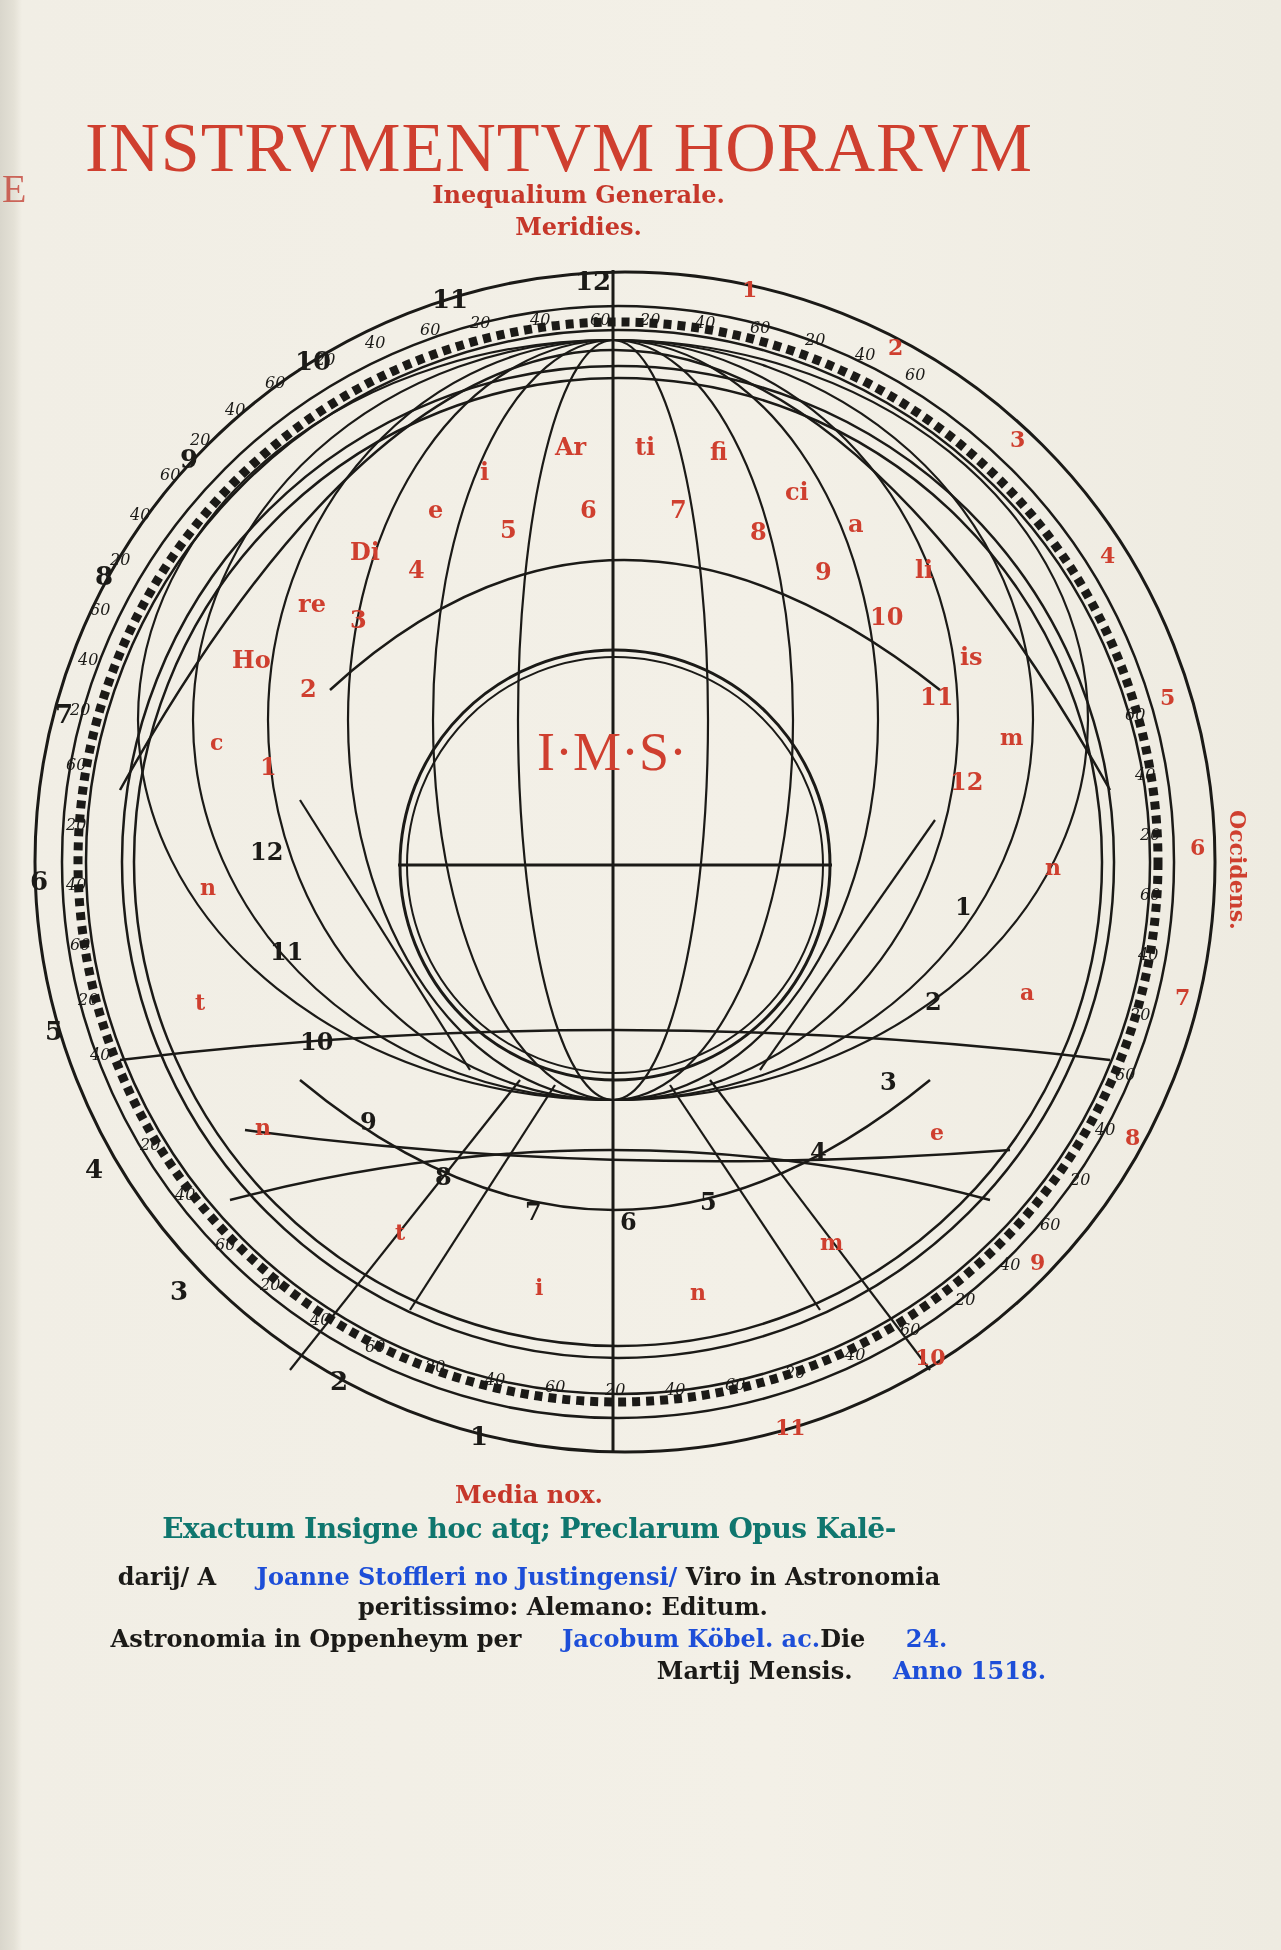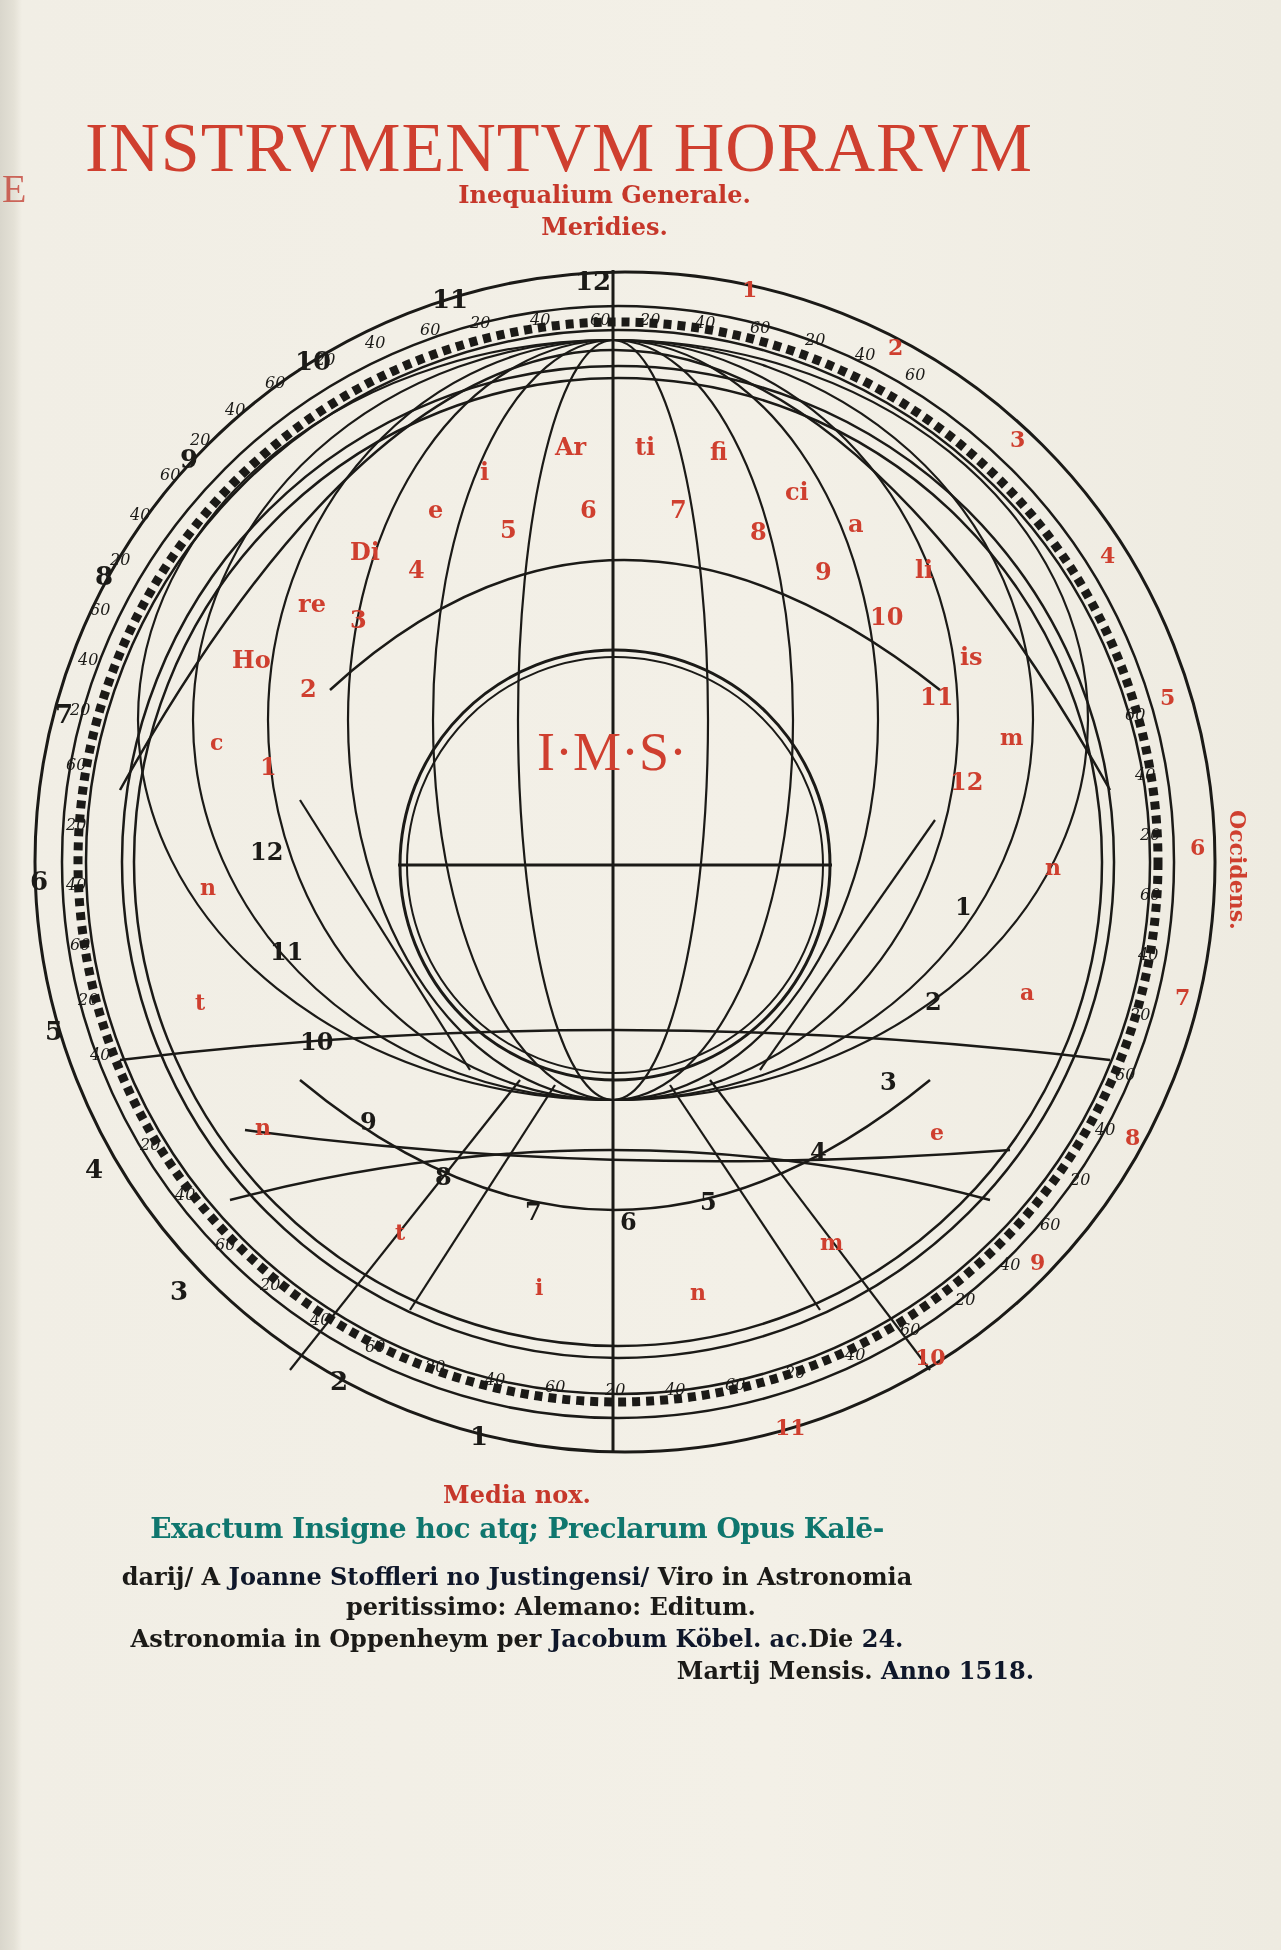--- a/index.html
+++ b/index.html
@@ -4,33 +4,33 @@
 <style>
   html, body { margin:0; padding:0; }
   body { width:1281px; height:1950px; background:#efece2; position:relative; overflow:hidden;
          font-family:"DejaVu Serif", serif; }
   .page { position:absolute; left:0; top:0; width:1281px; height:1950px;
           background:linear-gradient(90deg,#d9d6cc 0px,#e4e1d6 14px,#f1eee5 22px,#f3f0e7 60%,#eeebe1 100%); }
   .edge-letter { position:absolute; left:2px; top:165px; color:#c23a2e; font-family:"Liberation Serif", serif;
                  font-size:40px; opacity:0.75; }
   .title { position:absolute; left:0; width:1118px; top:108px; text-align:center; color:#cf3f2f;
            font-family:"Liberation Serif", serif; font-size:70px; letter-spacing:1px; line-height:80px; }
-  .sub { position:absolute; left:0; width:1125px; text-align:center; color:#c6372a;
-         font-family:"DejaVu Serif", serif; font-weight:bold; font-size:24px;padding-left:42px; }
+  .sub { position:absolute; left:16px; width:1125px; text-align:center; color:#c6372a;
+         font-family:"DejaVu Serif", serif; font-weight:bold; font-size:24px; }
   .sub1 { top:180px; }
   .sub2 { top:212px; }
   svg.diagram { position:absolute; left:0; top:0; }
-  .bottom { position:absolute; left:0; width:1034px; text-align:center; font-family:"DejaVu Serif", serif; font-weight:bold; }
+  .bottom { position:absolute; left:12px; width:1034px; text-align:center; font-family:"DejaVu Serif", serif; font-weight:bold; }
   .media { top:1480px; color:#c6372a; font-size:24px; }
   .exactum { top:1512px; color:#0f766e; font-size:28px; letter-spacing:-0.5px; }
   .line3 { top:1562px; font-size:24px; color:#1b1a17; }
   .line4 { top:1592px; font-size:24px; color:#1b1a17;padding-left:34px; }
   .line5 { top:1624px; font-size:24px; color:#1b1a17; }
   .line6 { top:1656px; font-size:24px; color:#1b1a17;text-align:right; }
-  .red { color:#0f172a; }
+  .red { color:#1d4ed8;margin-left:32px; }
   .blk { color:#1b1a17; }
 </style>
 </head>
 <body>
 
 <div class="page"></div>
 <div class="edge-letter">E</div>
 
 <div class="title">INSTRVMENTVM HORARVM</div>
 <div class="sub sub1">Inequalium Generale.</div>

